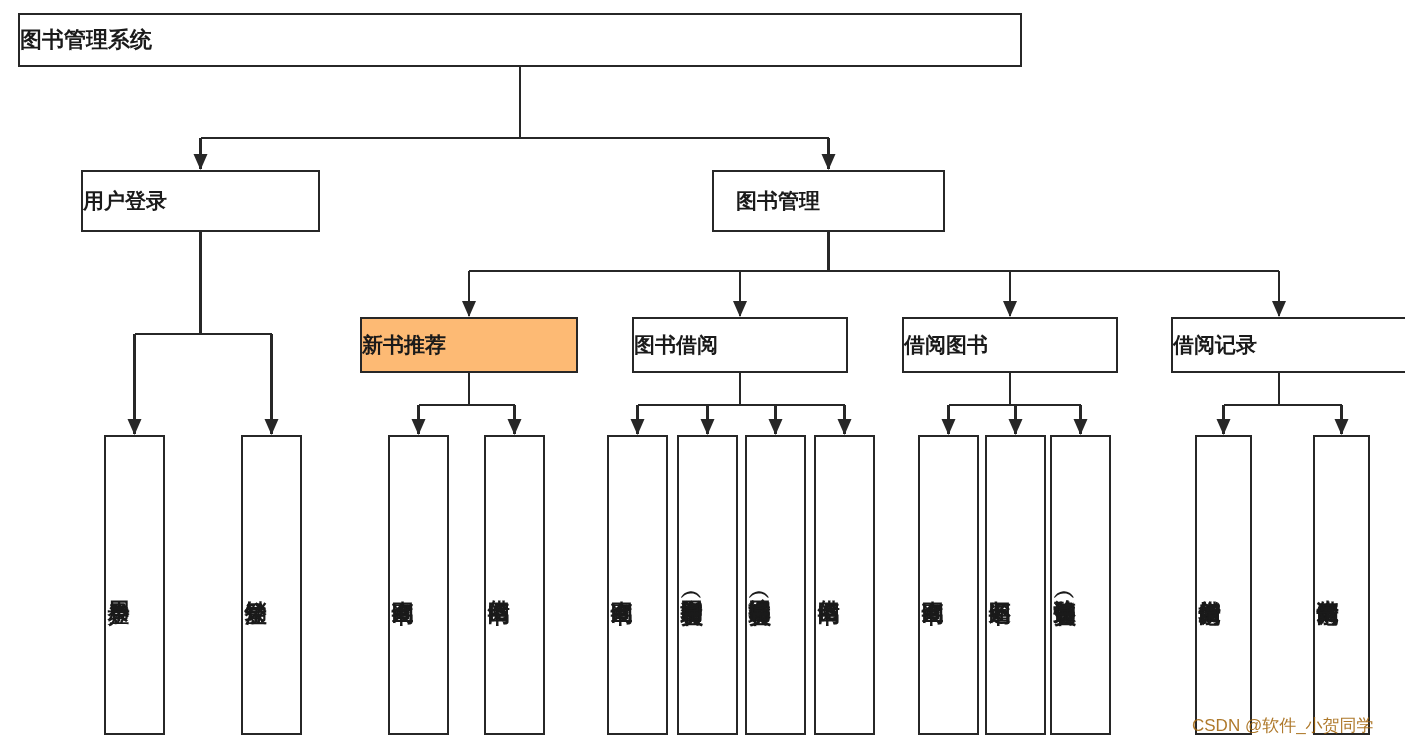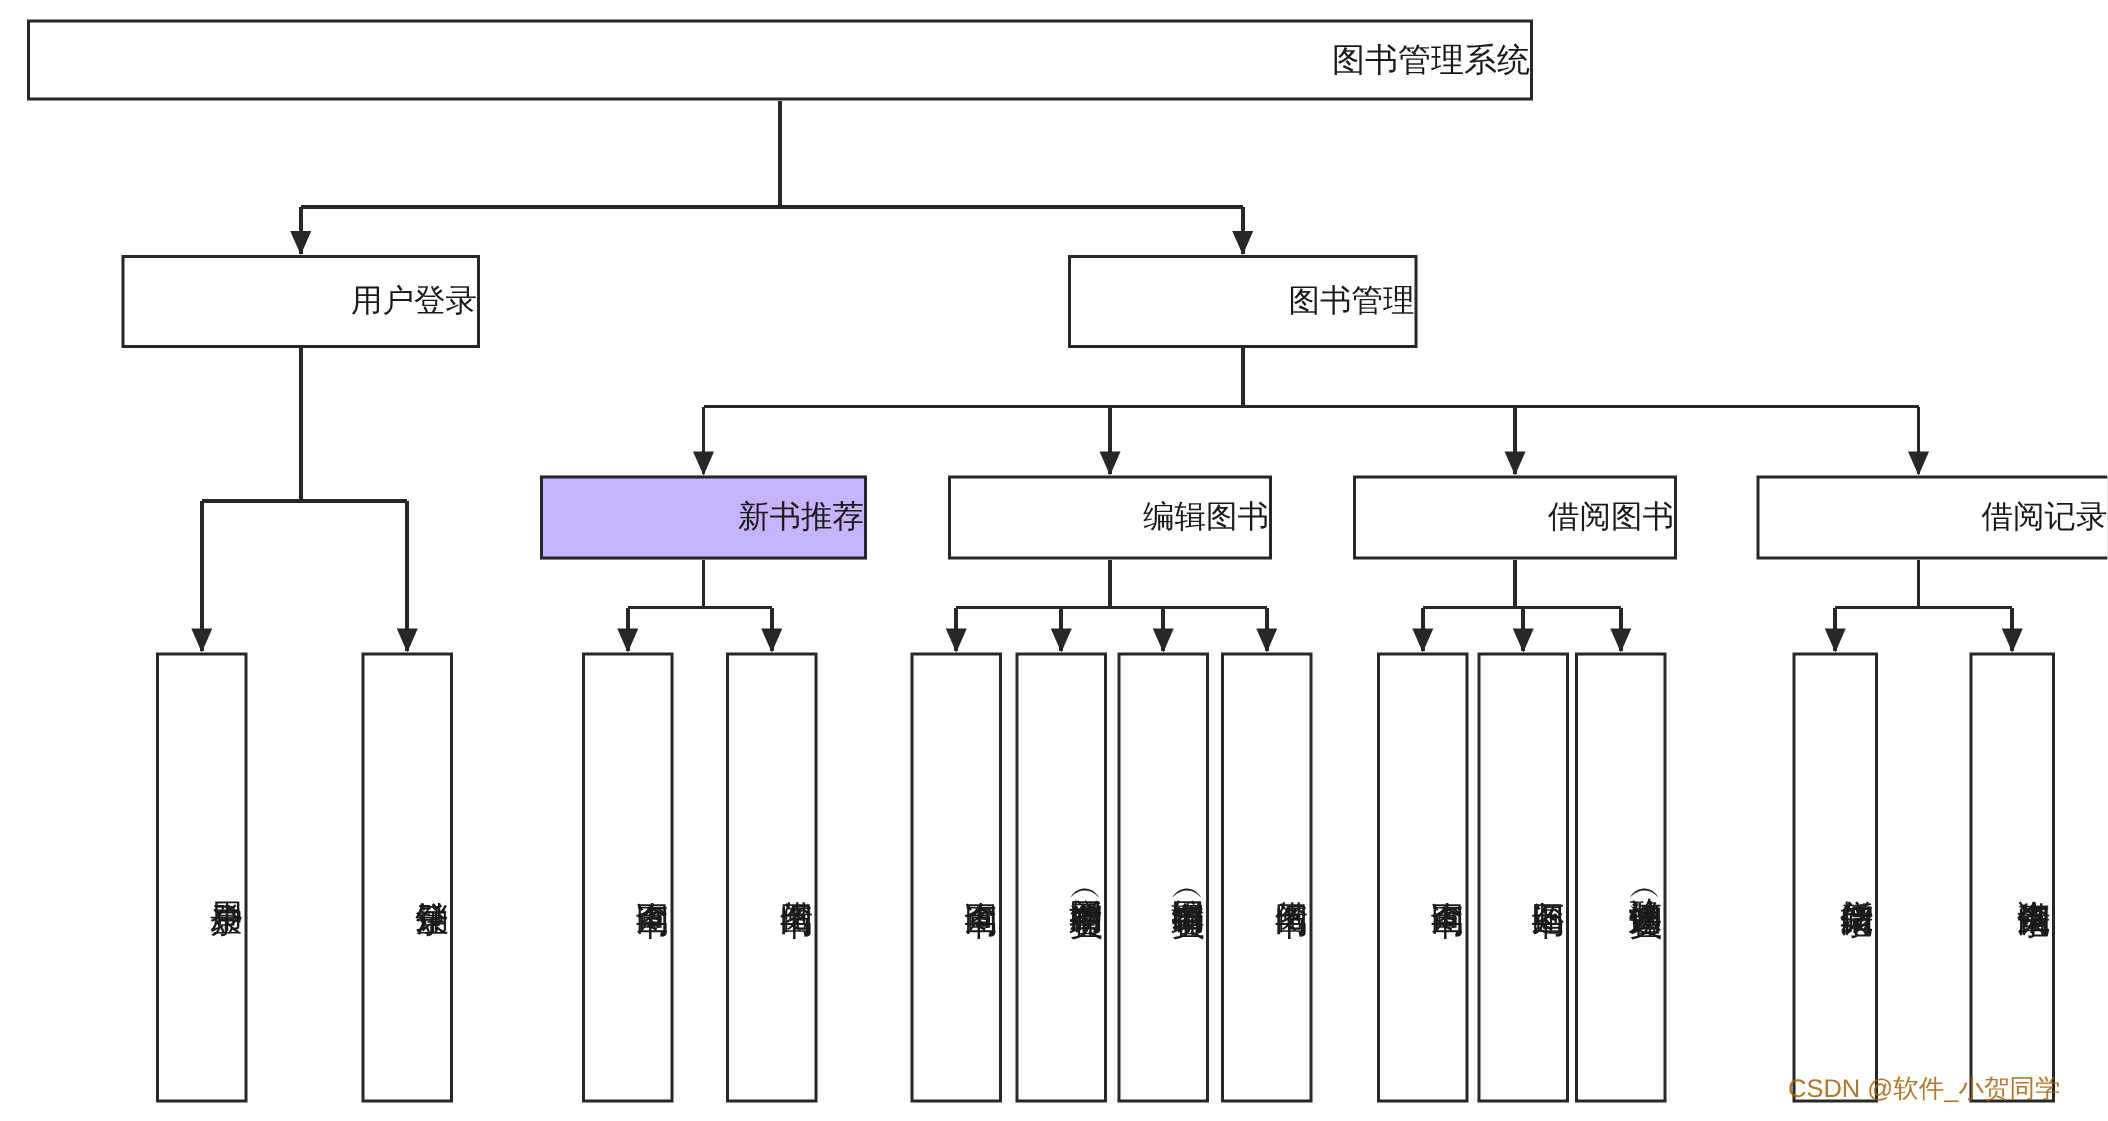--- a/index.html
+++ b/index.html
@@ -24,22 +24,23 @@
     width: 1405px;
     height: 747px;
   }
   .node {
     position: absolute;
     box-sizing: border-box;
     border: 2px solid #272727;
     background: #ffffff;
     display: flex;
     align-items: center;
-    justify-content: flex-end;
+    justify-content: flex-start;
     overflow: hidden;
+    font-weight: bold;
   }
   .node-label {
     color: #1a1a1a;
     line-height: 1.12;
     text-align: center;
     white-space: pre;
   }
   .node.horizontal .node-label {
     font-size: 21px;
     writing-mode: horizontal-tb;
@@ -123,25 +124,25 @@
   <div id="nodes">
       <div class="node horizontal root" style="left: 18px; top: 13px; width: 1004px; height: 54px; border-color: rgb(39, 39, 39); background: rgb(255, 255, 255);">
         <span class="node-label" style="color: rgb(26, 26, 26);">图书管理系统</span>
       </div>
       <div class="node horizontal" style="left: 81px; top: 170px; width: 239px; height: 62px; border-color: rgb(39, 39, 39); background: rgb(255, 255, 255);">
         <span class="node-label" style="color: rgb(26, 26, 26);">用户登录</span>
       </div>
       <div class="node horizontal" style="left: 712px; top: 170px; width: 233px; height: 62px; border-color: rgb(39, 39, 39); background: rgb(255, 255, 255);">
         <span class="node-label" style="color: rgb(26, 26, 26); margin-left: 22px;">图书管理</span>
       </div>
-      <div class="node horizontal" style="left: 360px; top: 317px; width: 218px; height: 56px; border-color: rgb(39, 39, 39); background: #c4b5fd; padding-left: 20px;">
+      <div class="node horizontal" style="left: 360px; top: 317px; width: 218px; height: 56px; border-color: rgb(39, 39, 39); background: #fdba74;">
         <span class="node-label" style="color: rgb(26, 26, 26);">新书推荐</span>
       </div>
       <div class="node horizontal" style="left: 632px; top: 317px; width: 216px; height: 56px; border-color: rgb(39, 39, 39); background: rgb(255, 255, 255);">
-        <span class="node-label" style="color: rgb(26, 26, 26);">编辑图书</span>
+        <span class="node-label" style="color: rgb(26, 26, 26);">图书借阅</span>
       </div>
       <div class="node horizontal" style="left: 902px; top: 317px; width: 216px; height: 56px; border-color: rgb(39, 39, 39); background: rgb(255, 255, 255);">
         <span class="node-label" style="color: rgb(26, 26, 26);">借阅图书</span>
       </div>
       <div class="node horizontal" style="left: 1171px; top: 317px; width: 236px; height: 56px; border-color: rgb(39, 39, 39); background: rgb(255, 255, 255);">
         <span class="node-label" style="color: rgb(26, 26, 26);">借阅记录</span>
       </div>
       <div class="node vertical" style="left: 104px; top: 435px; width: 61px; height: 300px; border-color: rgb(39, 39, 39); background: rgb(255, 255, 255);">
         <span class="node-label" style="color: rgb(26, 26, 26);">用户登录</span>
       </div>

